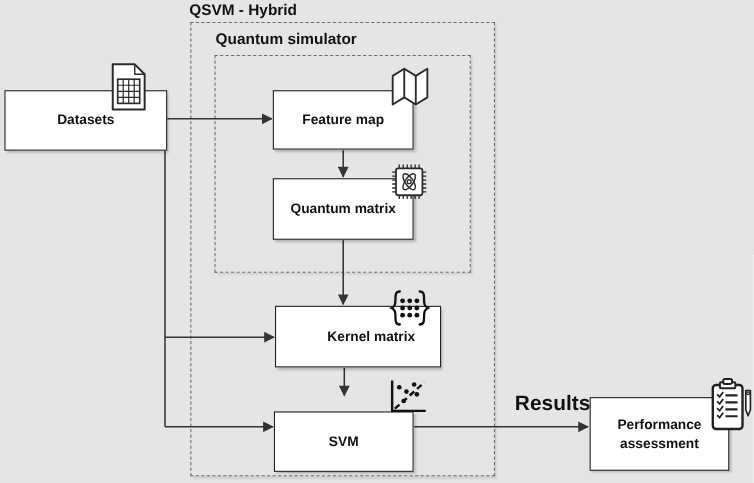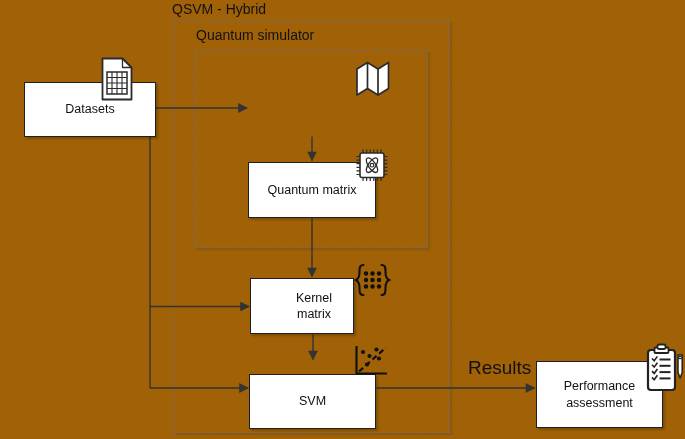--- a/index.html
+++ b/index.html
@@ -1,18 +1,18 @@
 <!DOCTYPE html>
 <html><head>
 <meta charset="utf-8">
 <style>
   html, body { margin: 0; padding: 0; background: #ffffff; }
   .canvas {
-    position: relative; width: 685px; height: 439px; background: #a16207;
-    font-family: "Liberation Sans", sans-serif; overflow: hidden; color: #111;
+    position: relative; width: 685px; height: 439px; background: #e5e5e5;
+    font-family: "Liberation Sans", sans-serif; overflow: hidden; color: #111; font-weight: bold;
   }
   .group {
     position: absolute; border: 1px dashed #6e6e6e; background: transparent;
     box-shadow: 2px 2px 2px rgba(0,0,0,0.12); z-index: 1; box-sizing: border-box;
   }
   .group-label {
     position: absolute; font-size: 14px; color: #111; white-space: nowrap; z-index: 2;
   }
   .node {
     position: absolute; background: #ffffff; border: 1px solid #1f1f1f;
@@ -53,30 +53,33 @@
       <path d="M150,388 H248" marker-end="url(#arrow)"></path>
       <path d="M312,136.5 V160.5" marker-end="url(#arrow)"></path>
       <path d="M312,218.5 V276.5" marker-end="url(#arrow)"></path>
       <path d="M313,334.5 V359.5" marker-end="url(#arrow)"></path>
       <path d="M376.5,388 H534.5" marker-end="url(#arrow)"></path>
     </g>
   </svg>
 
   <div class="edge-label" style="left:468px; top:357px;">Results</div>
 
-  <div class="node" style="left:4px; top:82px; width:132px; height:55px;margin-left:20px;">
+  <div class="node" style="left:4px; top:82px; width:148px; height:55px;">
     <span>Datasets</span>
   </div>
 
+  <div class="node" style="left:248px; top:82px; width:128px; height:54px;">
+    <span>Feature map</span>
+  </div>
 
   <div class="node" style="left:248px; top:162px; width:128px; height:56px;">
     <span>Quantum matrix</span>
   </div>
 
-  <div class="node" style="left:250px; top:278px; width:104px; height:56px;padding-left:32px;">
+  <div class="node" style="left:250px; top:278px; width:151px; height:56px;padding-left:32px;">
     <span>Kernel matrix</span>
   </div>
 
   <div class="node" style="left:249px; top:374px; width:127px; height:55px;">
     <span>SVM</span>
   </div>
 
   <div class="node" style="left:536px; top:361px; width:127px; height:67px;">
     <span>Performance assessment</span>
   </div>

